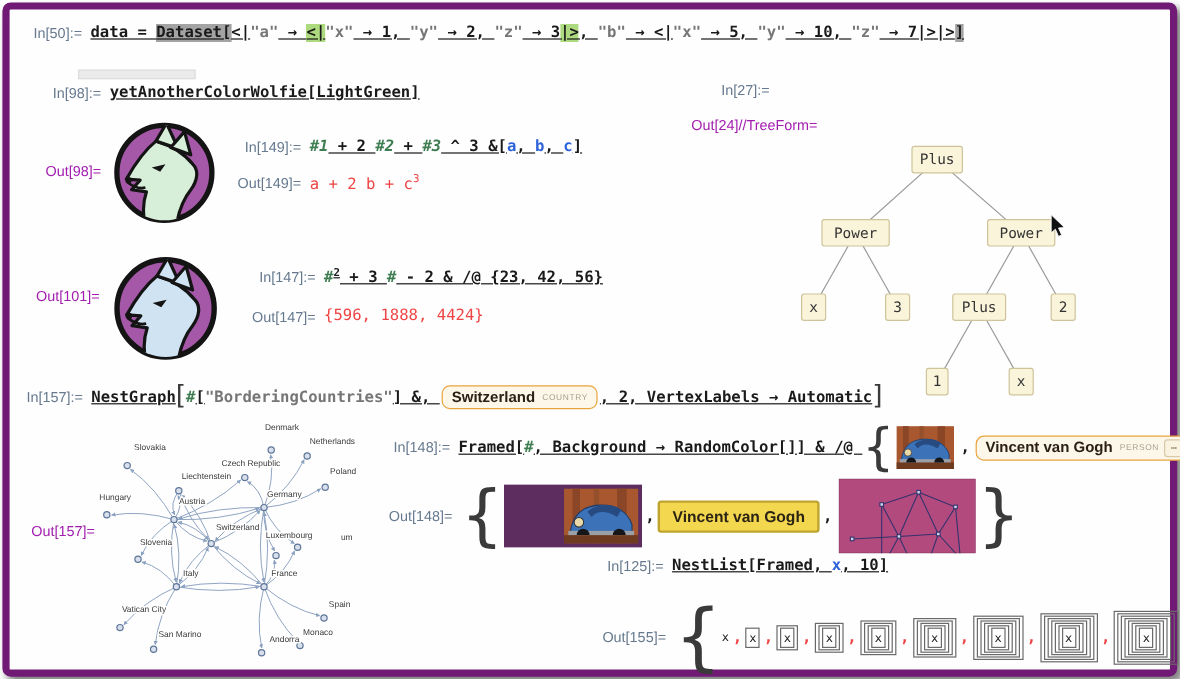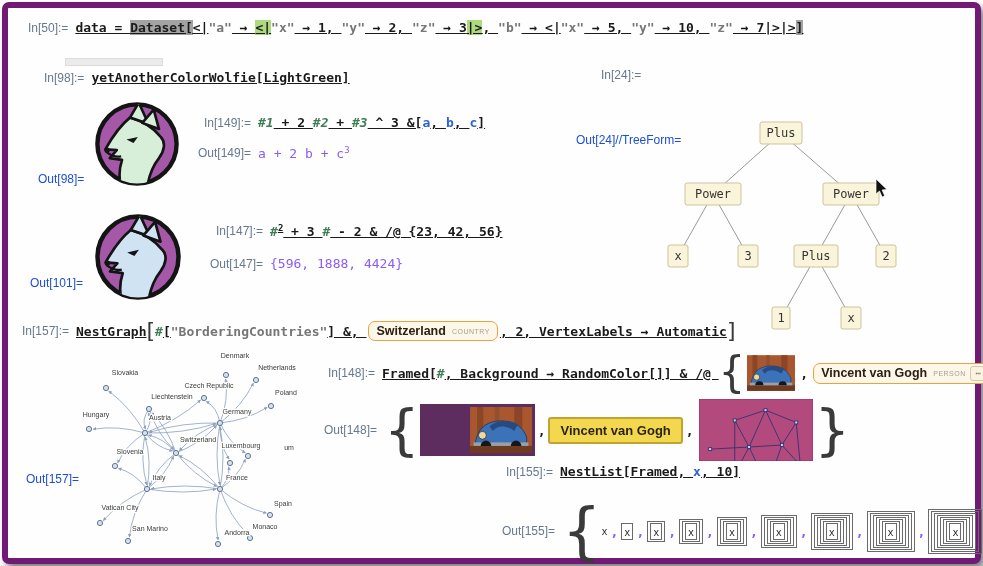--- a/index.html
+++ b/index.html
@@ -3,23 +3,23 @@
 <meta charset="utf-8">
 <style>
   html,body{margin:0;padding:0;background:#fff;width:983px;height:566px;overflow:hidden;
     font-family:"Liberation Sans",sans-serif;}
   #frame{position:absolute;left:2px;top:2px;width:967px;height:550px;border:6px solid #701a75;
     border-radius:7px;background:#fefefe;box-shadow:4px 5px 7px rgba(0,0,0,.5);}
   .abs{position:absolute;}
   .row{position:absolute;display:flex;align-items:center;white-space:pre;
     font:bold 13px "DejaVu Sans Mono",monospace;color:#1a1a1a;}
   .lbl{font:12px "Liberation Sans",sans-serif;color:#66798f;margin-right:7px;white-space:pre;}
-  .lone{position:absolute;font:12px "Liberation Sans",sans-serif;color:#1d4ed8;white-space:pre;margin-top:36px;}
+  .lone{position:absolute;font:12px "Liberation Sans",sans-serif;color:#a21caf;white-space:pre;}
   .k{color:#1a1a1a;text-decoration:underline;}
-  .o{font-weight:400;color:#8b5cf6;}
+  .o{font-weight:400;color:#ef4444;}
   .s{color:#767676;}
   .bl{color:#2d62d8;}
   .sl{color:#3f7d52;font-style:italic;}
   .hl{background:#a3a3a3;}
   .hl2{background:#aeda7f;}
   .sup{vertical-align:super;font-size:9px;}
   .cma{font-weight:bold;margin:0 3px;align-self:center;}
   .brace{font-family:"DejaVu Sans",sans-serif;font-weight:400;color:#3a3a3a;line-height:.9;}
   .b22{font-size:22px;} .b40{font-size:42px;} .b52{font-size:56px;} .b60{font-size:62px;}
   .epill{display:inline-flex;align-items:center;background:#fdf7ea;border:1.5px solid #e8a33d;
@@ -106,21 +106,21 @@
   <div class="row" style="left:208px;top:215px">
     <span class="lbl">In[147]:=</span>
     <span><span class="sl">#</span><span class="k sup">2</span><span class="k"> + 3 </span><span class="sl">#</span><span class="k"> - 2 &amp; /@ {23, 42, 56}</span></span>
   </div>
   <div class="row" style="left:202px;top:248px">
     <span class="lbl">Out[147]=</span>
     <span><span class="o">{596, 1888, 4424}</span></span>
   </div>
 
   <div class="row" style="left:593px;top:60px">
-    <span class="lbl">In[24]:=</span>
+    <span class="lbl">In[27]:=</span>
   </div>
   <span class="lone" style="left:568px;top:89px">Out[24]//TreeForm=</span>
   <svg id="tree-svg" class="abs" style="left:630px;top:105px" width="310" height="225">
       <line x1="143" y1="20" x2="75" y2="81" stroke="#9a9a9a" stroke-width="1"></line>
       <line x1="143" y1="20" x2="213" y2="81" stroke="#9a9a9a" stroke-width="1"></line>
       <line x1="75" y1="81" x2="40" y2="143" stroke="#9a9a9a" stroke-width="1"></line>
       <line x1="75" y1="81" x2="110" y2="143" stroke="#9a9a9a" stroke-width="1"></line>
       <line x1="213" y1="81" x2="178" y2="143" stroke="#9a9a9a" stroke-width="1"></line>
       <line x1="213" y1="81" x2="248" y2="143" stroke="#9a9a9a" stroke-width="1"></line>
       <line x1="178" y1="143" x2="143" y2="205" stroke="#9a9a9a" stroke-width="1"></line>
@@ -300,21 +300,21 @@
         <rect x="48.599999999999994" y="46.55" width="3" height="3" fill="#cfd6e8" stroke="#32326e" stroke-width="0.9"></rect>
         <rect x="81.39999999999999" y="44.5" width="3" height="3" fill="#cfd6e8" stroke="#32326e" stroke-width="0.9"></rect>
         <rect x="34.25" y="73.19999999999999" width="3" height="3" fill="#cfd6e8" stroke="#32326e" stroke-width="0.9"></rect>
         <rect x="67.05" y="85.5" width="3" height="3" fill="#cfd6e8" stroke="#32326e" stroke-width="0.9"></rect>
         <rect x="99.85" y="65" width="3" height="3" fill="#cfd6e8" stroke="#32326e" stroke-width="0.9"></rect>
       </svg>
     <span class="brace b52">}</span>
   </div>
 
   <div class="row" style="left:498px;top:456px">
-    <span class="lbl">In[155]:=</span>
+    <span class="lbl">In[125]:=</span>
     <span><span class="k">NestList[Framed, </span><span class="bl">x</span><span class="k">, 10]</span></span>
   </div>
   <div class="row" style="left:494px;top:486px;height:74px">
     <span class="lbl">Out[155]=</span>
     <span class="brace b60">{</span>
     <span id="frames-box" style="display:inline-flex;align-items:center"><span class="fx">x</span><span class="cma o">,</span><span class="fr"><span class="fx">x</span></span><span class="cma o">,</span><span class="fr"><span class="fr"><span class="fx">x</span></span></span><span class="cma o">,</span><span class="fr"><span class="fr"><span class="fr"><span class="fx">x</span></span></span></span><span class="cma o">,</span><span class="fr"><span class="fr"><span class="fr"><span class="fr"><span class="fx">x</span></span></span></span></span><span class="cma o">,</span><span class="fr"><span class="fr"><span class="fr"><span class="fr"><span class="fr"><span class="fx">x</span></span></span></span></span></span><span class="cma o">,</span><span class="fr"><span class="fr"><span class="fr"><span class="fr"><span class="fr"><span class="fr"><span class="fx">x</span></span></span></span></span></span></span><span class="cma o">,</span><span class="fr"><span class="fr"><span class="fr"><span class="fr"><span class="fr"><span class="fr"><span class="fr"><span class="fx">x</span></span></span></span></span></span></span></span><span class="cma o">,</span><span class="fr"><span class="fr"><span class="fr"><span class="fr"><span class="fr"><span class="fr"><span class="fr"><span class="fr"><span class="fx">x</span></span></span></span></span></span></span></span></span></span>
     
   </div>
 
 </div>

